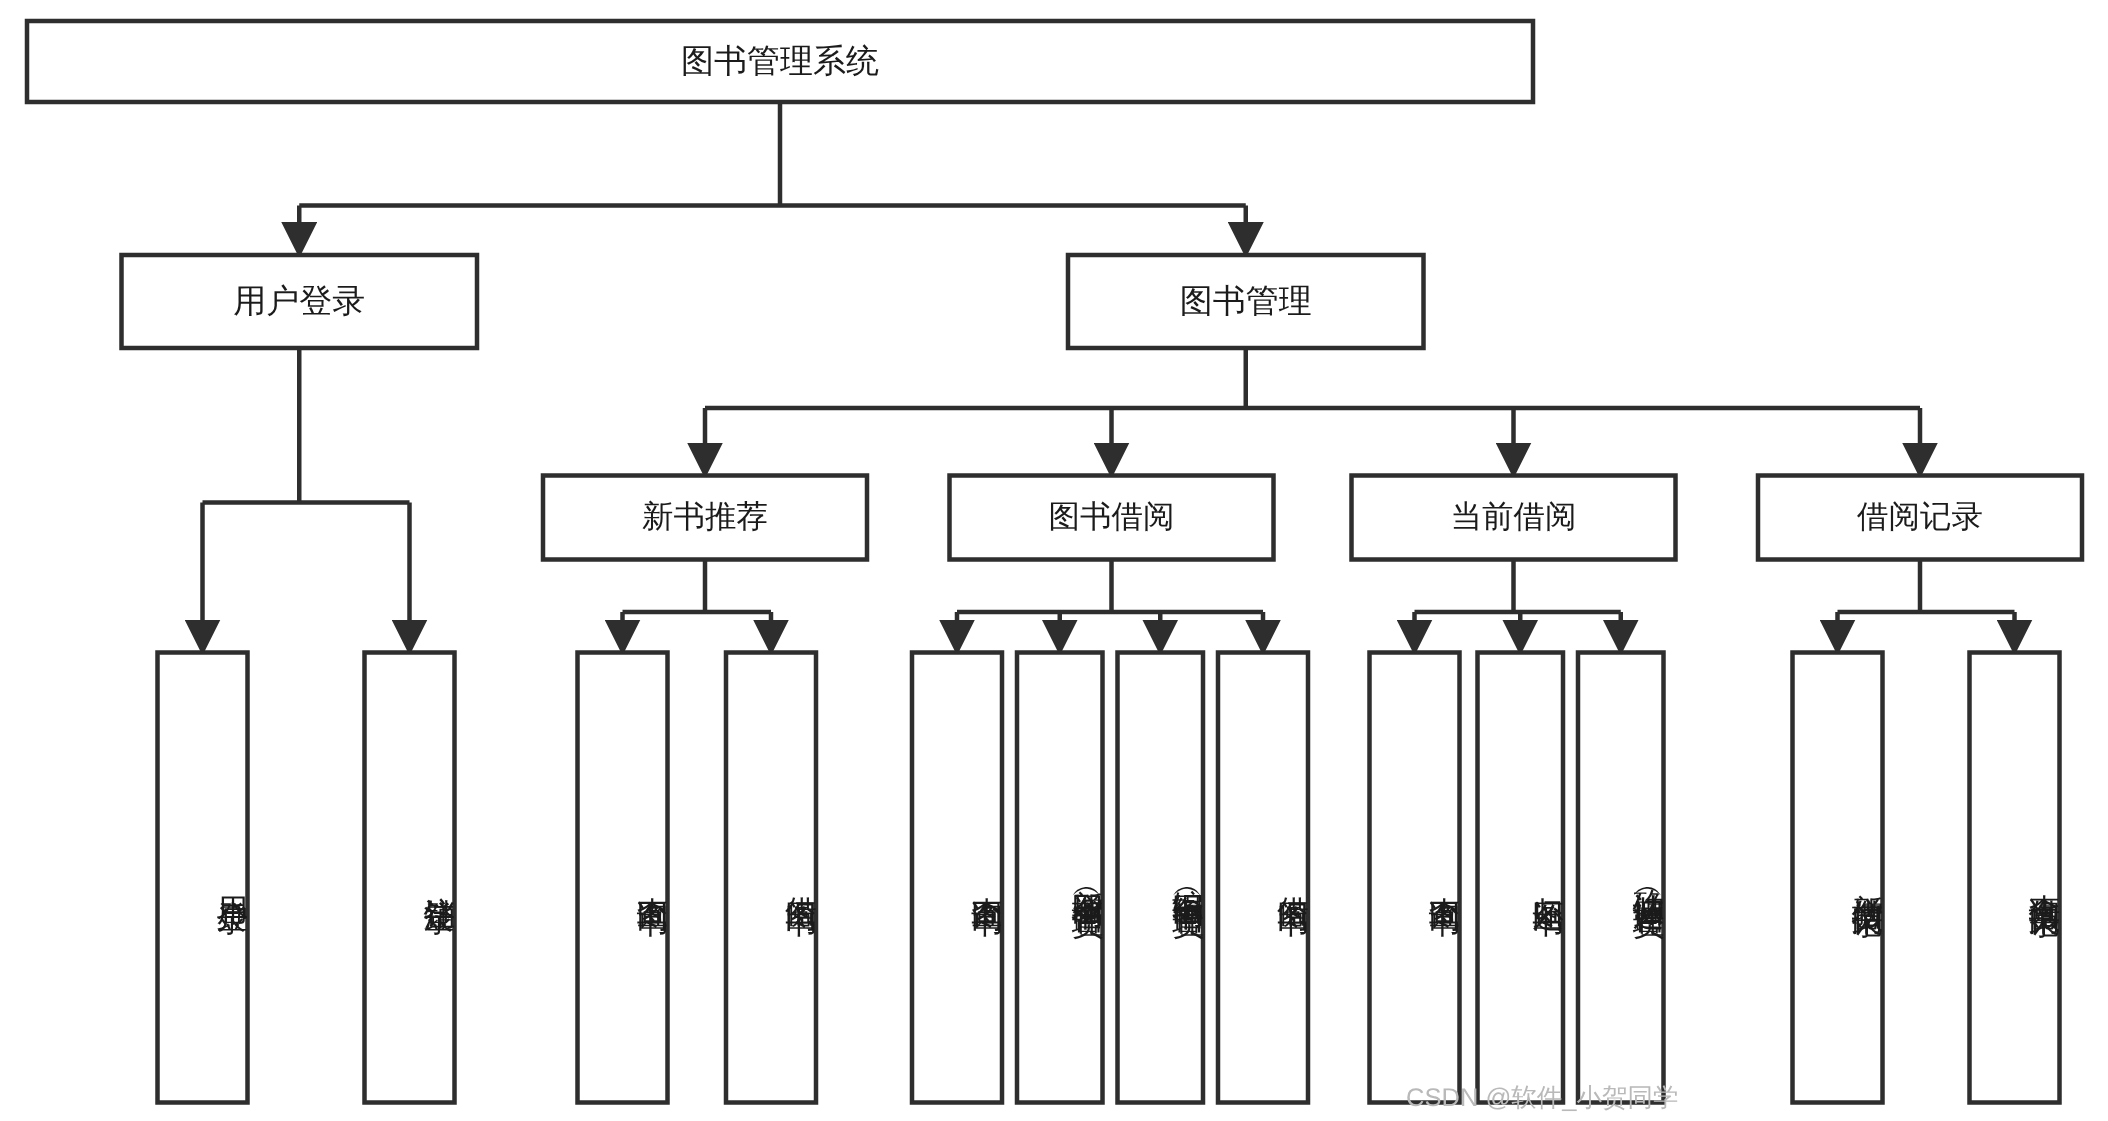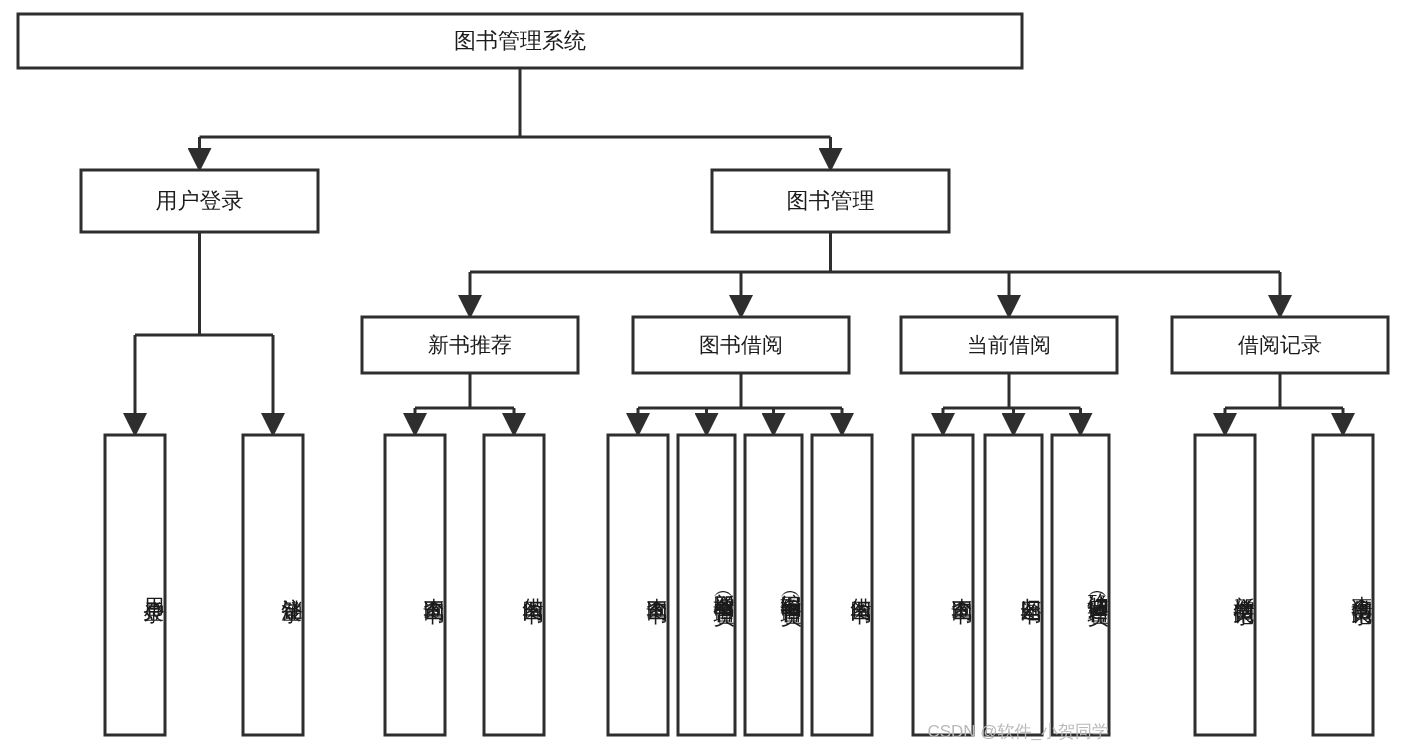--- a/index.html
+++ b/index.html
@@ -12,21 +12,21 @@
   .arrow-head{fill:#2e2e2e;stroke:none;}
   .node-label{fill:#1b1b1b;font-family:"Liberation Sans","DejaVu Sans",sans-serif;
               font-size:21px;text-anchor:middle;dominant-baseline:middle;}
   .node-label.lvl1{font-size:22px;}
   .node-label.lvl2{font-size:21px;}
   .leaf-label-wrap{position:absolute;display:flex;align-items:flex-start;
               justify-content:center;writing-mode:vertical-rl;text-orientation:upright;
               font-size:21px;color:#1b1b1b;letter-spacing:2px;line-height:1.05;
               font-family:"Liberation Sans","DejaVu Sans",sans-serif;
               white-space:nowrap;pointer-events:none;}
-  .watermark{position:absolute;right:12px;bottom:4px;font-size:17px;color:#b9b9b9;
+  .watermark{position:absolute;right:2px;bottom:4px;font-size:17px;color:#b9b9b9;
              font-family:"Liberation Sans","DejaVu Sans",sans-serif;white-space:nowrap;}
 </style>
 </head>
 <body>
 
 <div id="stage">
 
   <svg id="diagram" viewBox="0 0 1405 747">
     <defs>
       <marker id="arrow" viewBox="0 0 12 12" refX="10" refY="6" markerWidth="8" markerHeight="8" orient="auto-start-reverse">

